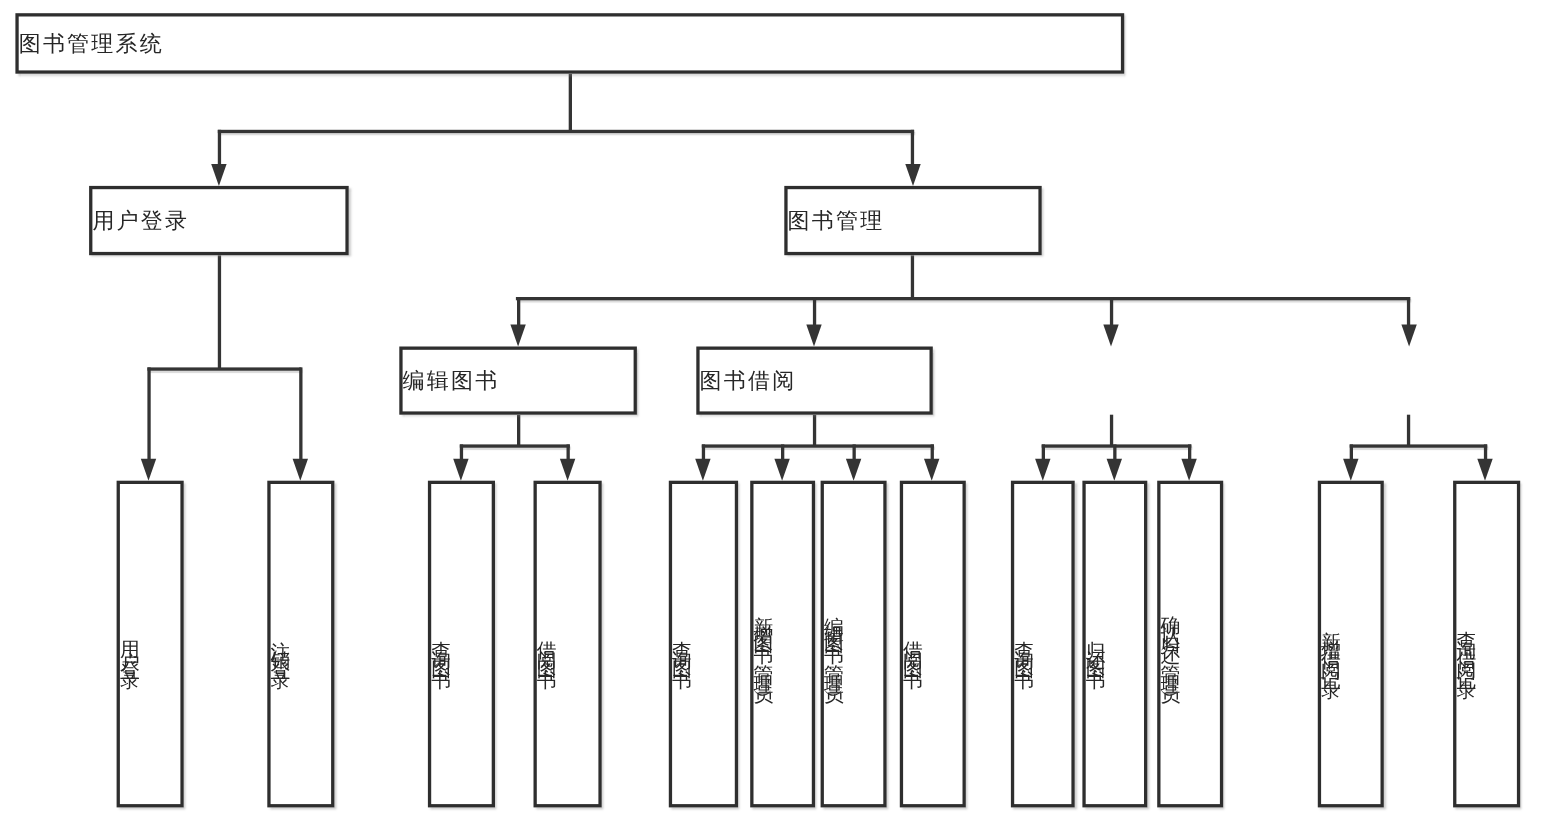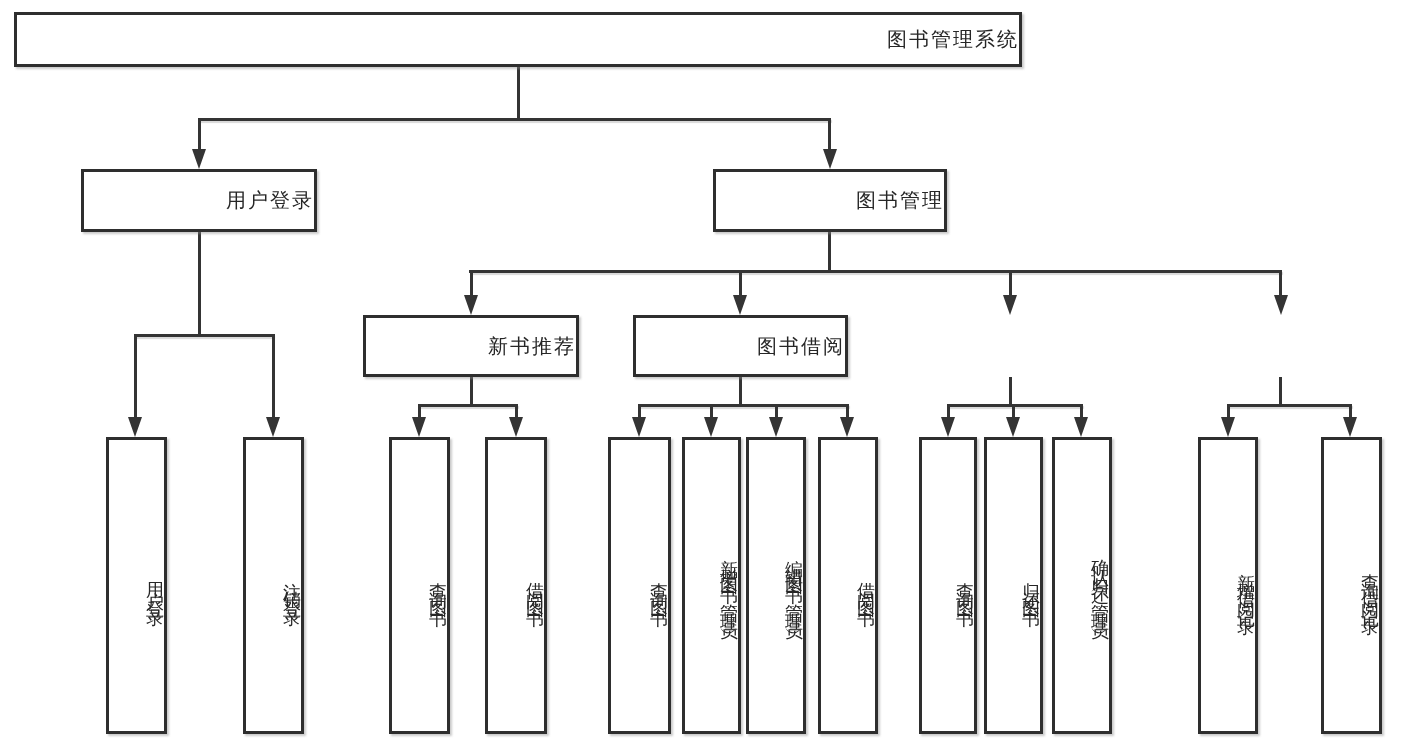--- a/index.html
+++ b/index.html
@@ -2,21 +2,21 @@
 <html><head>
 <meta charset="utf-8">
 <style>
   html,body{margin:0;padding:0;background:#ffffff;}
   .stage{
     position:relative;width:1405px;height:747px;background:#ffffff;overflow:hidden;
     font-family:"Liberation Sans","DejaVu Sans",sans-serif;
   }
   .node{
     position:absolute;box-sizing:border-box;background:#ffffff;
-    border:3px solid #2e2e2e;display:flex;align-items:center;justify-content:flex-end;
+    border:3px solid #2e2e2e;display:flex;align-items:center;justify-content:flex-start;
     box-shadow:2px 2px 2px rgba(140,140,140,0.45);
     z-index:2;
   }
   .node .lbl{
     font-size:20px;color:#262626;letter-spacing:2px;white-space:nowrap;
   }
   .leaf .lbl{
     writing-mode:vertical-rl;text-orientation:mixed;
     font-size:18px;letter-spacing:9px;line-height:1;
   }
@@ -67,23 +67,23 @@
   <div class="vline" style="left:470px;top:270px;height:26px;"></div>
   <div class="arrowhead" style="left:464px;top:295px;"></div>
   <div class="vline" style="left:739px;top:270px;height:26px;"></div>
   <div class="arrowhead" style="left:733px;top:295px;"></div>
   <div class="vline" style="left:1009px;top:270px;height:26px;"></div>
   <div class="arrowhead" style="left:1003px;top:295px;"></div>
   <div class="vline" style="left:1279px;top:270px;height:26px;"></div>
   <div class="arrowhead" style="left:1274px;top:295px;"></div>
 
   <div class="node" style="left:363px;top:315px;width:216px;height:62px;">
-    <span class="lbl">新书推荐</span>
+    <span class="lbl">编辑图书</span>
   </div>
-  <div class="node" style="left:633px;top:315px;width:215px;height:62px;padding-left:44px;">
+  <div class="node" style="left:633px;top:315px;width:215px;height:62px;">
     <span class="lbl">图书借阅</span>
   </div>
 
   <div class="vline" style="left:470px;top:377px;height:28px;"></div>
   <div class="hline" style="left:418px;top:404px;width:100px;"></div>
   <div class="vline" style="left:418px;top:404px;height:15px;"></div>
   <div class="arrowhead" style="left:412px;top:417px;"></div>
   <div class="vline" style="left:515px;top:404px;height:15px;"></div>
   <div class="arrowhead" style="left:509px;top:417px;"></div>
 

